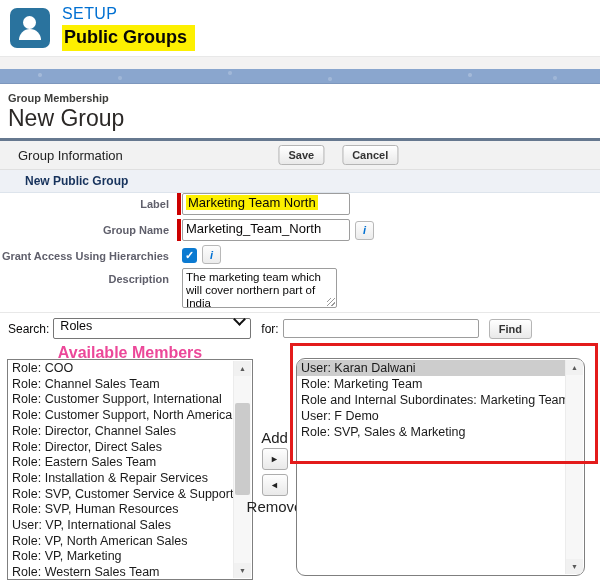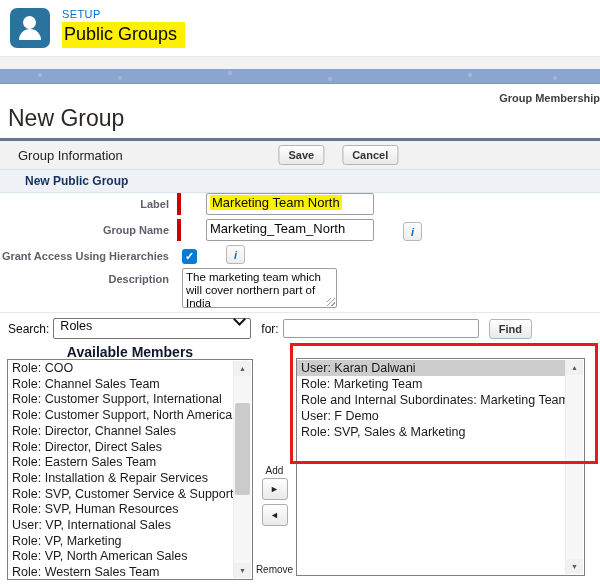--- a/index.html
+++ b/index.html
@@ -5,57 +5,57 @@
   html,body{margin:0;padding:0;}
   .screen{width:600px;height:584px;overflow:hidden;position:relative;background:#fff;
           font-family:"Liberation Sans",sans-serif;color:#080707;}
 
   
   .top-header{height:56px;background:#fff;display:flex;align-items:center;padding-left:10px;box-sizing:border-box;}
   .setup-icon{width:40px;height:40px;background:var(--icon_teal);border-radius:7px;position:relative;flex:0 0 auto;}
   .setup-icon::before{content:"";position:absolute;width:13px;height:13px;border-radius:50%;background:#fff;top:8px;left:13px;}
   .setup-icon::after{content:"";position:absolute;width:22px;height:11px;border-radius:11px 11px 0 0;background:#fff;bottom:8px;left:9px;}
   .header-text{margin-left:12px;}
-  .eyebrow{font-size:11px;color:var(--setup_link_blue);letter-spacing:.4px;font-weight:400;}
-  .page-heading{font-size:18px;font-weight:normal;color:#080707;background:var(--highlight_yellow);
+  .eyebrow{font-size:16px;color:var(--setup_link_blue);letter-spacing:.4px;font-weight:400;}
+  .page-heading{font-size:18px;font-weight:bold;color:#080707;background:var(--highlight_yellow);
                 display:inline-block;padding:2px 8px 3px 2px;margin-top:2px;}
   .gray-strip{height:12px;background:#f3f2f2;border-top:1px solid #e8e8e8;}
   .blue-band{height:14px;background-color:var(--band_blue);
      background-image:
        radial-gradient(circle 9px at 40px 6px, rgba(255,255,255,.22) 0 1.5px, transparent 2.5px),
        radial-gradient(circle 7px at 120px 9px, rgba(255,255,255,.18) 0 1.5px, transparent 2.5px),
        radial-gradient(circle 8px at 230px 4px, rgba(255,255,255,.2) 0 1.5px, transparent 2.5px),
        radial-gradient(circle 6px at 330px 10px, rgba(255,255,255,.2) 0 1.5px, transparent 2.5px),
        radial-gradient(circle 9px at 470px 6px, rgba(255,255,255,.22) 0 1.5px, transparent 2.5px),
        radial-gradient(circle 7px at 555px 9px, rgba(255,255,255,.18) 0 1.5px, transparent 2.5px);
      border-bottom:1px solid #7d97bd;}
 
   
   .breadcrumb-area{padding:8px 0 6px 8px;background:#fff;}
-  .crumb-section{font-size:11px;font-weight:bold;color:#3e3e3c;text-align:right;}
+  .crumb-section{font-size:11px;font-weight:bold;color:#3e3e3c;}
   .crumb-title{font-size:23px;font-weight:400;color:#2b2826;margin-top:1px;}
 
   
   .pb-block{border-top:3px solid var(--block_border_slate);}
   .pb-header{height:28px;background:#f2f2f2;display:flex;align-items:center;position:relative;
              border-bottom:1px solid #e0e0e0;}
   .pb-title{font-size:13px;font-weight:normal;padding-left:18px;color:#222;}
   .pb-buttons{position:absolute;left:50%;transform:translateX(-18%);display:flex;gap:18px;}
   .btn{font-size:11px;font-weight:bold;color:#333;padding:3px 9px;border:1px solid #b5b5b5;border-radius:3px;
        background:linear-gradient(#ffffff,#e9e9e9);cursor:pointer;font-family:"Liberation Sans",sans-serif;}
   .pb-subheader{height:22px;background:var(--subheader_bg);display:flex;align-items:center;
                 border-bottom:1px solid #dde4ec;}
   .pb-subtitle{font-size:12px;font-weight:bold;color:#16325c;padding-left:25px;}
 
   
   .form-area{background:#fff;}
   .form-row{display:flex;margin-bottom:4px;}
   .form-label{width:177px;text-align:right;padding:5px 8px 0 0;font-size:11px;font-weight:bold;color:#5f5f6b;
               box-sizing:border-box;flex:0 0 auto;}
-  .form-value{display:flex;align-items:flex-end;gap:24px;}
+  .form-value{display:flex;align-items:center;}
   .form-value.indent{padding-left:5px;}
   .req-bar{width:4px;height:22px;background:var(--required_red);margin-right:1px;flex:0 0 auto;}
   .text-input{width:160px;height:18px;border:1px solid #9d9d9d;border-radius:2px;padding:1px 3px;
               font-size:13px;background:#fff;white-space:nowrap;overflow:hidden;}
   .hl{background:var(--highlight_yellow);padding:0 2px;}
   .info-btn{width:17px;height:17px;margin-left:5px;border:1px solid #b8b8b8;border-radius:3px;
             background:linear-gradient(#fdfdfd,#ececec);color:var(--setup_link_blue);
             font-style:italic;font-weight:bold;font-size:11px;display:flex;align-items:center;justify-content:center;}
   .checkbox{width:15px;height:15px;background:var(--checkbox_blue);border-radius:3px;color:#fff;
             display:flex;align-items:center;justify-content:center;font-size:11px;font-weight:bold;margin-top:2px;}
@@ -73,40 +73,40 @@
               font-size:12.5px;}
   .chev{width:7px;height:7px;border-left:2px solid #111;border-bottom:2px solid #111;
         transform:rotate(-45deg);margin-top:-4px;}
   .for-label{margin-left:10px;}
   .for-input{width:188px;height:17px;border:1px solid #9d9d9d;border-radius:2px;margin-left:4px;
              font-size:12px;padding:0 3px;font-family:"Liberation Sans",sans-serif;}
   .find-btn{margin-left:10px;}
 
   
   .members{position:relative;height:242px;background:#fff;}
-  .col-header{position:absolute;font-size:14px;font-weight:bold;text-align:center;color:#0f172a;}
+  .col-header{position:absolute;font-size:16px;font-weight:bold;text-align:center;color:#ec4899;}
   .avail-header{left:7px;width:246px;top:1px;}
   .sel-header{left:296px;width:289px;top:18px;}
   .listbox{position:absolute;border:1px solid #7f7f7f;background:#fff;box-sizing:border-box;overflow:hidden;}
   .avail-list{left:7px;top:16px;width:246px;height:221px;}
-  .sel-list{left:296px;top:15px;width:289px;height:218px;}
+  .sel-list{left:296px;top:15px;width:289px;height:218px;border-radius:9px;}
   .list-inner{position:absolute;left:0;top:1px;right:18px;bottom:0;}
   .list-item{font-size:12.5px;line-height:15.7px;padding-left:4px;white-space:nowrap;color:#1a1a1a;}
   .sel-list .list-item{line-height:16px;}
   .list-item.selected{background:var(--selected_row_gray);}
   .scrollbar{position:absolute;top:1px;right:1px;bottom:1px;width:17px;background:#f7f7f7;
              border-left:1px solid #ececec;}
   .sb-arrow{position:absolute;left:0;width:100%;height:15px;display:flex;align-items:center;justify-content:center;
             font-size:7px;color:#5a5a5a;background:#f1f1f1;}
   .sb-up{top:0;} .sb-down{bottom:0;}
   .sb-thumb{position:absolute;left:1px;width:15px;top:42px;height:92px;background:#cbcbcb;border-radius:2px;}
 
   .mid-col{position:absolute;left:253px;top:86px;width:43px;display:flex;flex-direction:column;
            align-items:center;}
-  .mid-label{font-size:10px;color:#222;margin-top:36px;}
+  .mid-label{font-size:15px;color:#222;}
   .arrow-btn{width:24px;height:20px;margin:2px 0;border:1px solid #adadad;border-radius:3px;
              background:linear-gradient(#fefefe,#e9e9e9);display:flex;align-items:center;justify-content:center;
              font-size:9px;color:#222;cursor:pointer;}
 
   .red-rect{position:absolute;left:290px;top:0px;width:308px;height:121px;
             border:3px solid var(--annotation_red);box-sizing:border-box;pointer-events:none;z-index:5;}
 </style>
 </head>
 <body>
 
@@ -199,22 +199,22 @@
             <div class="list-item">Role: Channel Sales Team</div>
             <div class="list-item">Role: Customer Support, International</div>
             <div class="list-item">Role: Customer Support, North America</div>
             <div class="list-item">Role: Director, Channel Sales</div>
             <div class="list-item">Role: Director, Direct Sales</div>
             <div class="list-item">Role: Eastern Sales Team</div>
             <div class="list-item">Role: Installation &amp; Repair Services</div>
             <div class="list-item">Role: SVP, Customer Service &amp; Support</div>
             <div class="list-item">Role: SVP, Human Resources</div>
             <div class="list-item">User: VP, International Sales</div>
+            <div class="list-item">Role: VP, North American Sales</div>
             <div class="list-item">Role: VP, Marketing</div>
-            <div class="list-item">Role: VP, North American Sales</div>
             <div class="list-item">Role: Western Sales Team</div>
           </div>
         <div class="scrollbar">
           <div class="sb-arrow sb-up">▲</div>
           <div class="sb-thumb"></div>
           <div class="sb-arrow sb-down">▼</div>
         </div>
       </div>
 
       <div class="mid-col">

